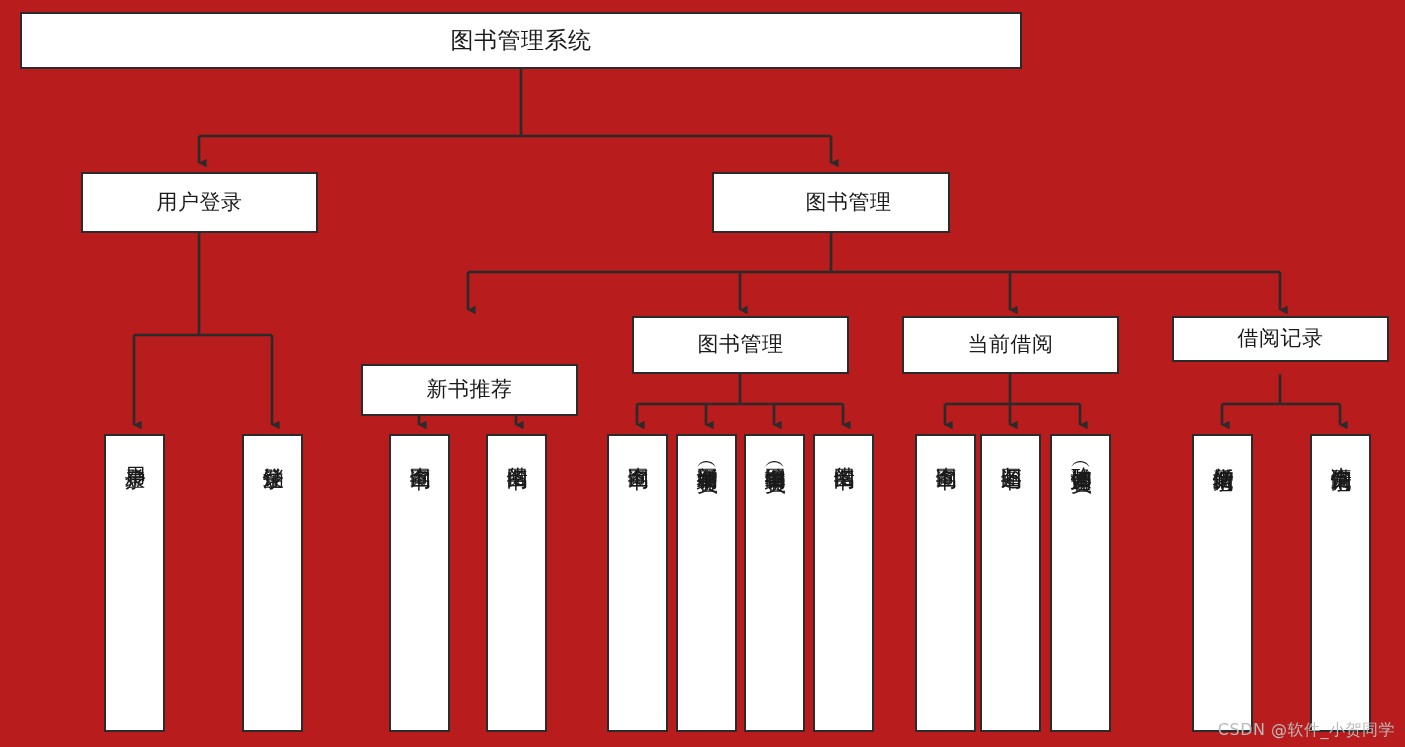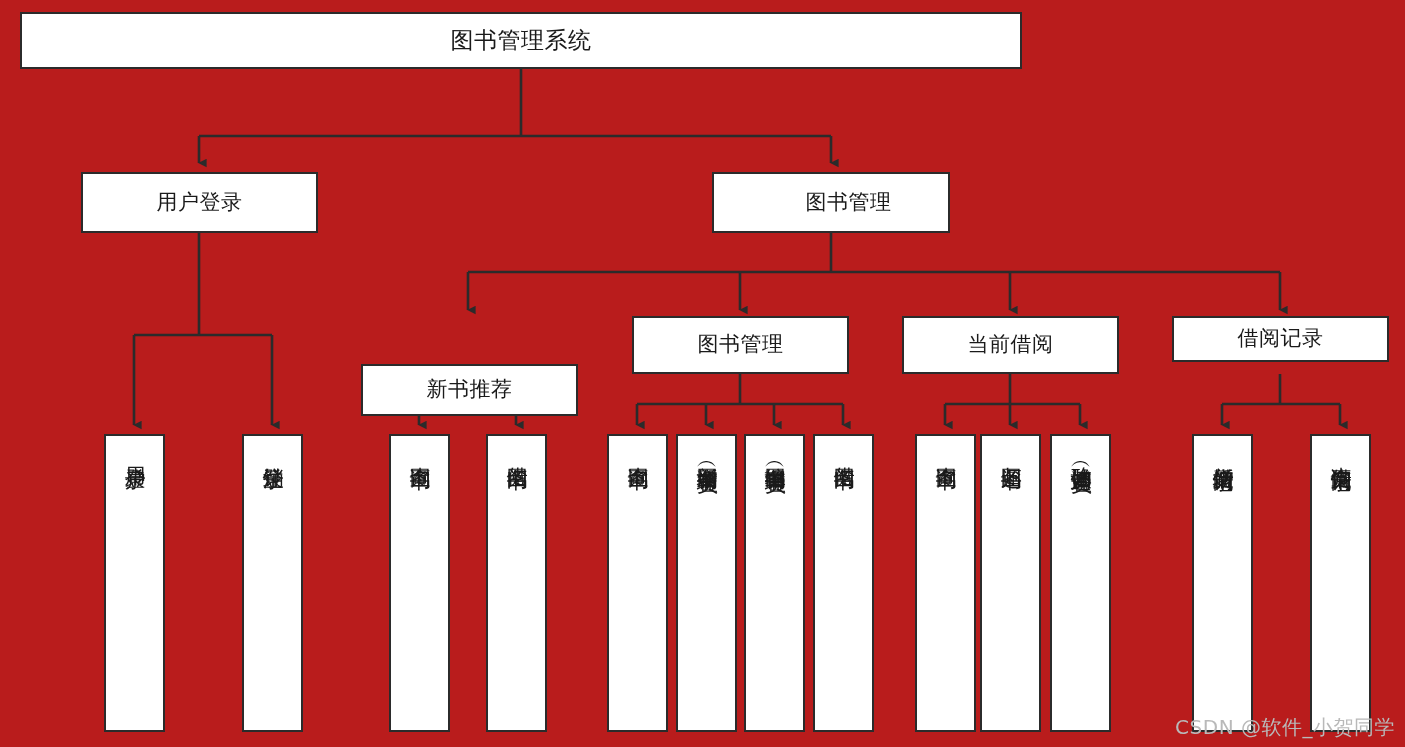--- a/index.html
+++ b/index.html
@@ -57,21 +57,21 @@
     text-orientation: upright;
     font-size: 21px;
     line-height: 1.30;
     letter-spacing: 1px;
     white-space: nowrap;
   }
   .watermark {
     position: absolute;
     right: 10px;
     bottom: 6px;
-    font-size: 20px;
+    font-size: 16px;
     color: #b9b9b9;
     letter-spacing: 0.5px;
     white-space: nowrap;
   }
 </style>
 </head>
 <body>
 
 <div id="diagram-root">
 

